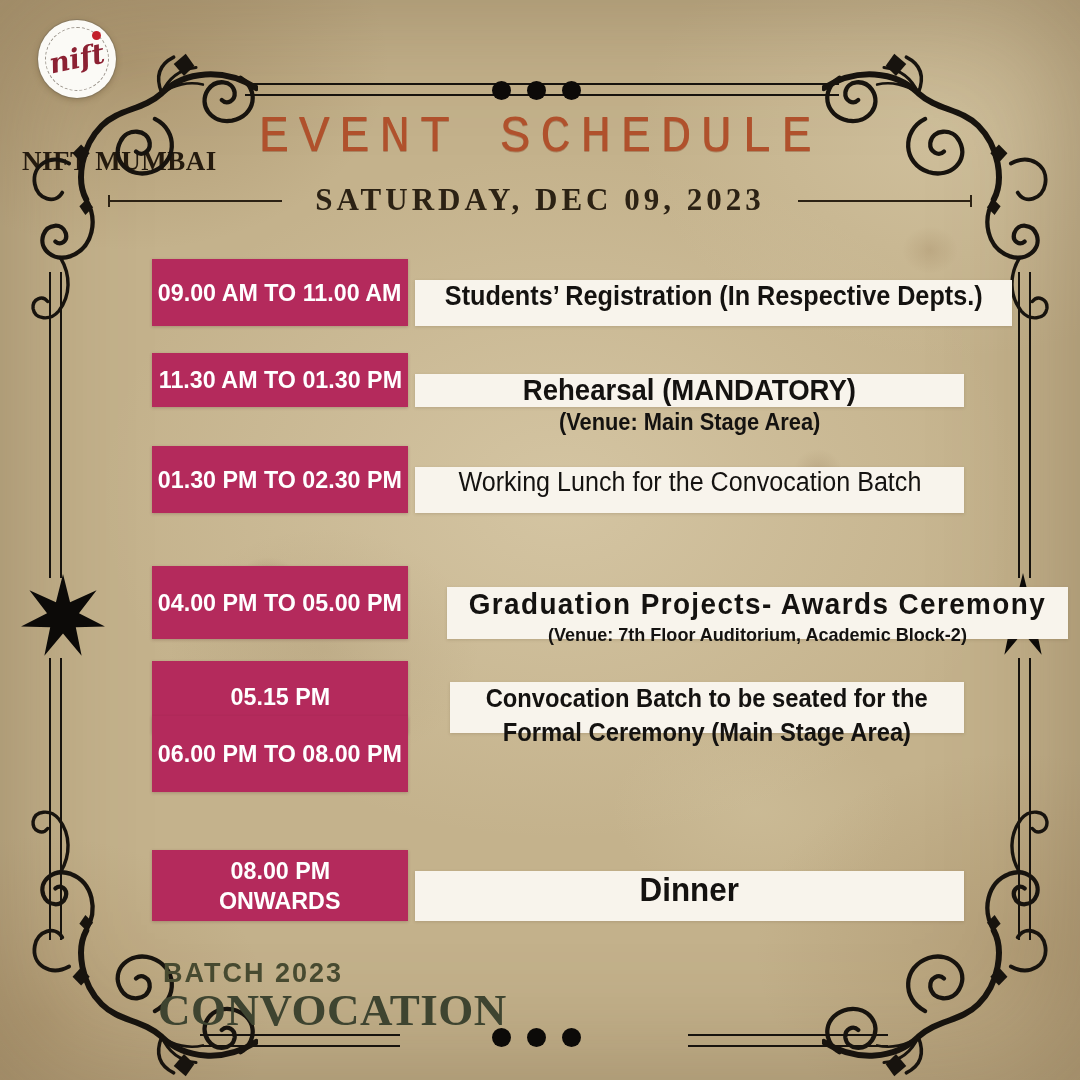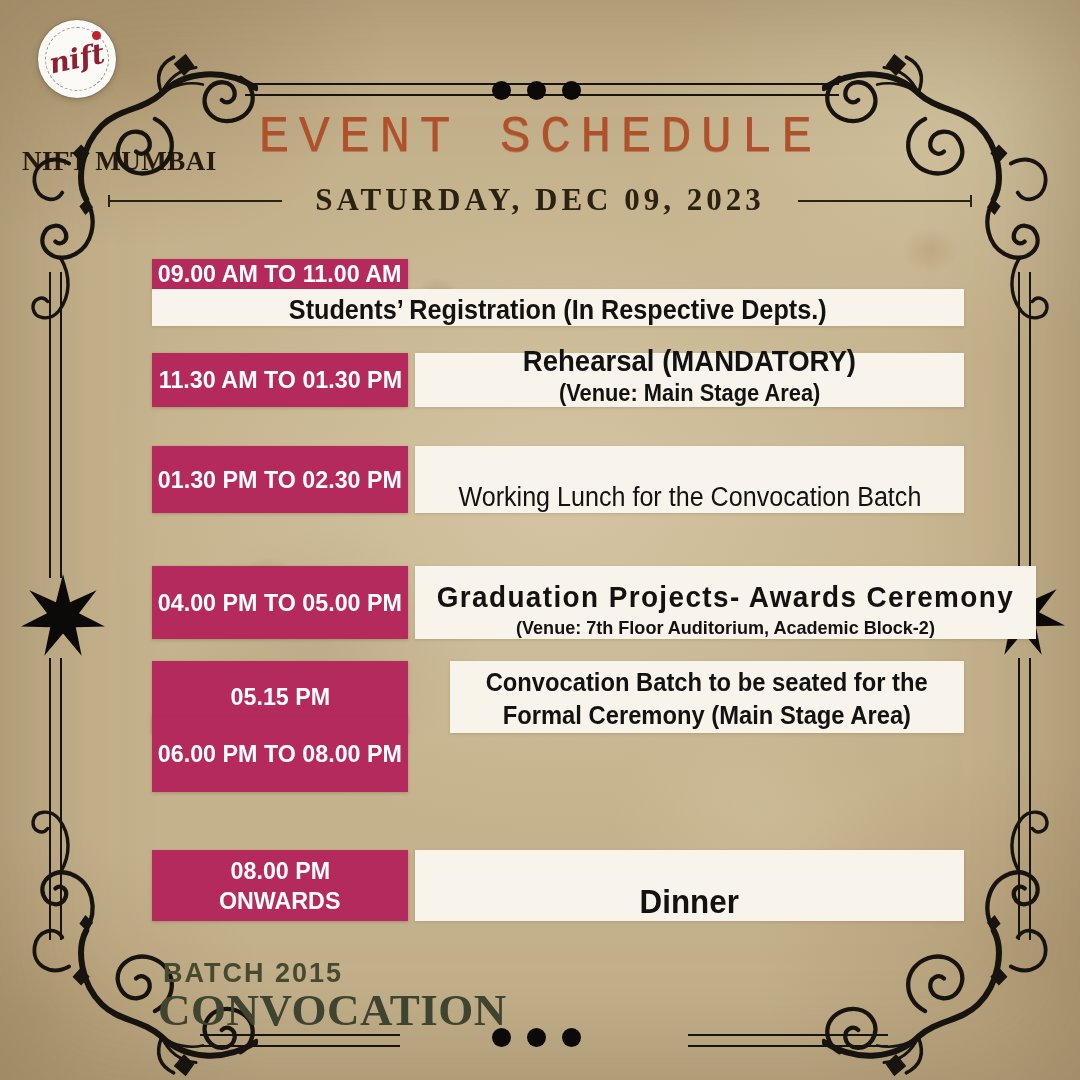--- a/index.html
+++ b/index.html
@@ -57,28 +57,28 @@
   .rule-l::before{content:'';position:absolute;left:0;top:-5px;width:2px;height:12px;background:#2c2214;}
   .rule-r::after{content:'';position:absolute;right:0;top:-5px;width:2px;height:12px;background:#2c2214;}
   
   .row{position:absolute;left:152px;width:812px;display:flex;}
   .time{width:256px;margin-right:7px;background:#b42a5c;color:#fff;flex-shrink:0;
     display:flex;flex-direction:column;align-items:center;justify-content:center;
     font-weight:bold;font-size:24px;line-height:1.25;white-space:nowrap;
     transform-origin:center;box-shadow:0 1px 3px rgba(80,30,40,.25);}
   .time span{transform:scaleX(.97);display:block;text-align:center;}
   .event{flex:1;background:#f8f4ec;color:#141210;
-    display:flex;flex-direction:column;align-items:center;justify-content:flex-end;
-    text-align:center;box-shadow:0 1px 3px rgba(90,70,40,.2);}
+    display:flex;flex-direction:column;align-items:center;justify-content:flex-start;
+    text-align:center;box-shadow:0 1px 3px rgba(90,70,40,.2);margin-top:21px;}
   .ev-main,.ev-sub{white-space:nowrap;transform:scaleX(.95);transform-origin:center;}
-  .r1{top:259px;height:67px;flex-direction:column;}   .r1 .ev-main{font-size:28px;font-weight:600;transform:scaleX(.9);}
+  .r1{top:259px;height:67px;}   .r1 .ev-main{font-size:28px;font-weight:600;transform:scaleX(.9);}
   .r2{top:353px;height:54px;}   .r2 .ev-main{font-size:29px;font-weight:bold;}
                                 .r2 .ev-sub{font-size:23px;font-weight:bold;margin-top:2px;}
   .r3{top:446px;height:67px;}   .r3 .ev-main{font-size:27px;font-weight:500;transform:scaleX(.93);}
-  .r4{top:566px;height:73px;}   .r4 .ev-main{font-size:30px;font-weight:bold;letter-spacing:1.5px;transform:scaleX(.93);}
+  .r4{top:566px;height:73px;gap:32px;}   .r4 .ev-main{font-size:30px;font-weight:bold;letter-spacing:1.5px;transform:scaleX(.93);}
                                 .r4 .ev-sub{font-size:19px;font-weight:bold;margin-top:3px;}
   .r5{top:661px;height:72px;gap:35px;}   .r5 .ev-main,.r5 .ev-sub{font-size:25px;font-weight:bold;line-height:1.35;}
   .r6{top:716px;height:76px;}   .r6 .ev-main{font-size:35px;font-weight:bold;}
   .r7{top:850px;height:71px;}   .r7 .ev-main{font-size:33px;font-weight:bold;}
   
   .batch{position:absolute;left:163px;top:958px;font-weight:bold;font-size:27px;
     letter-spacing:2px;color:#474a30;}
   .convocation{position:absolute;left:158px;top:984px;
     font-family:"Liberation Serif", serif;font-weight:bold;font-size:45px;
     letter-spacing:.5px;color:#3e4430;}
@@ -261,16 +261,16 @@
   <div class="row r7">
     <div class="time">
       <span>08.00 PM</span>
       <span>ONWARDS</span>
     </div>
     <div class="event">
       <div class="ev-main">Dinner</div>
     </div>
   </div>
 
-  <div class="batch">BATCH 2015</div>
+  <div class="batch">BATCH 2023</div>
   <div class="convocation">CONVOCATION</div>
 
 </div>
 
 </body></html>

